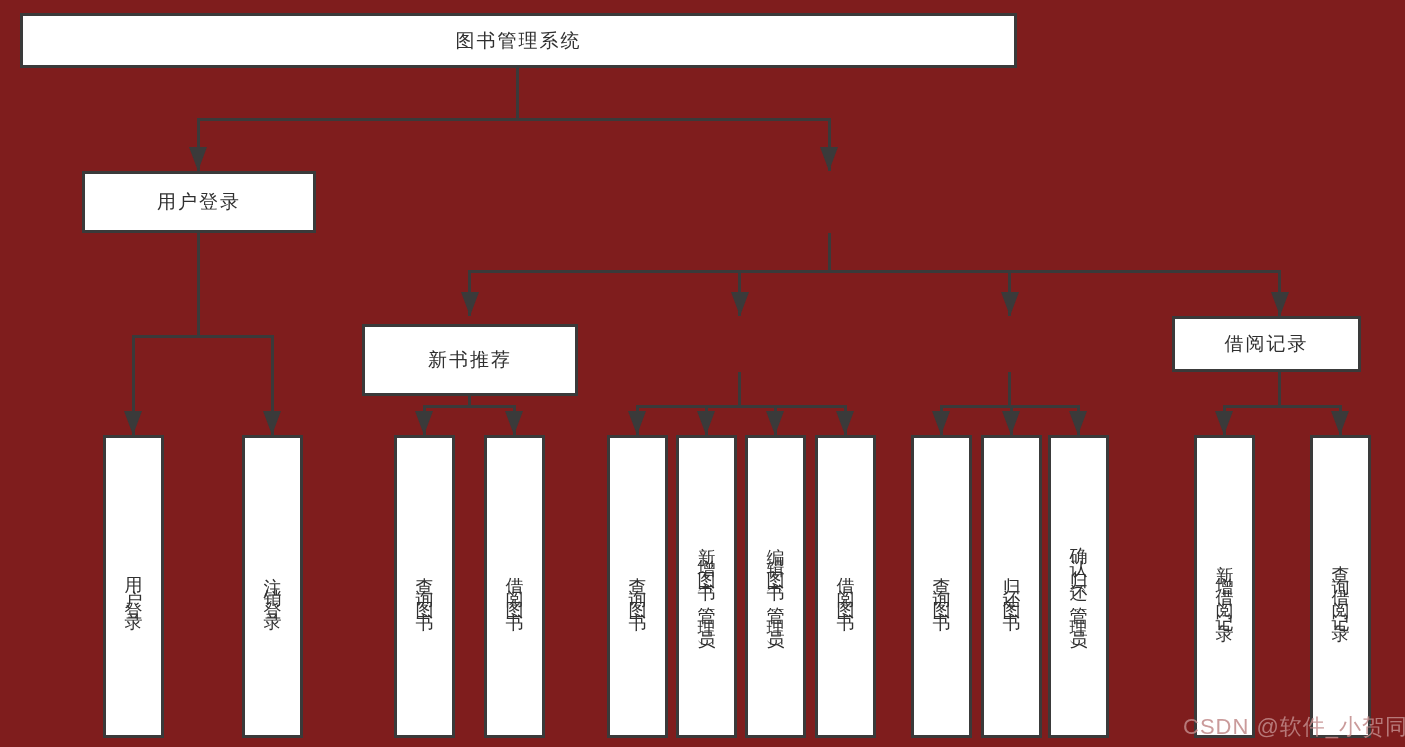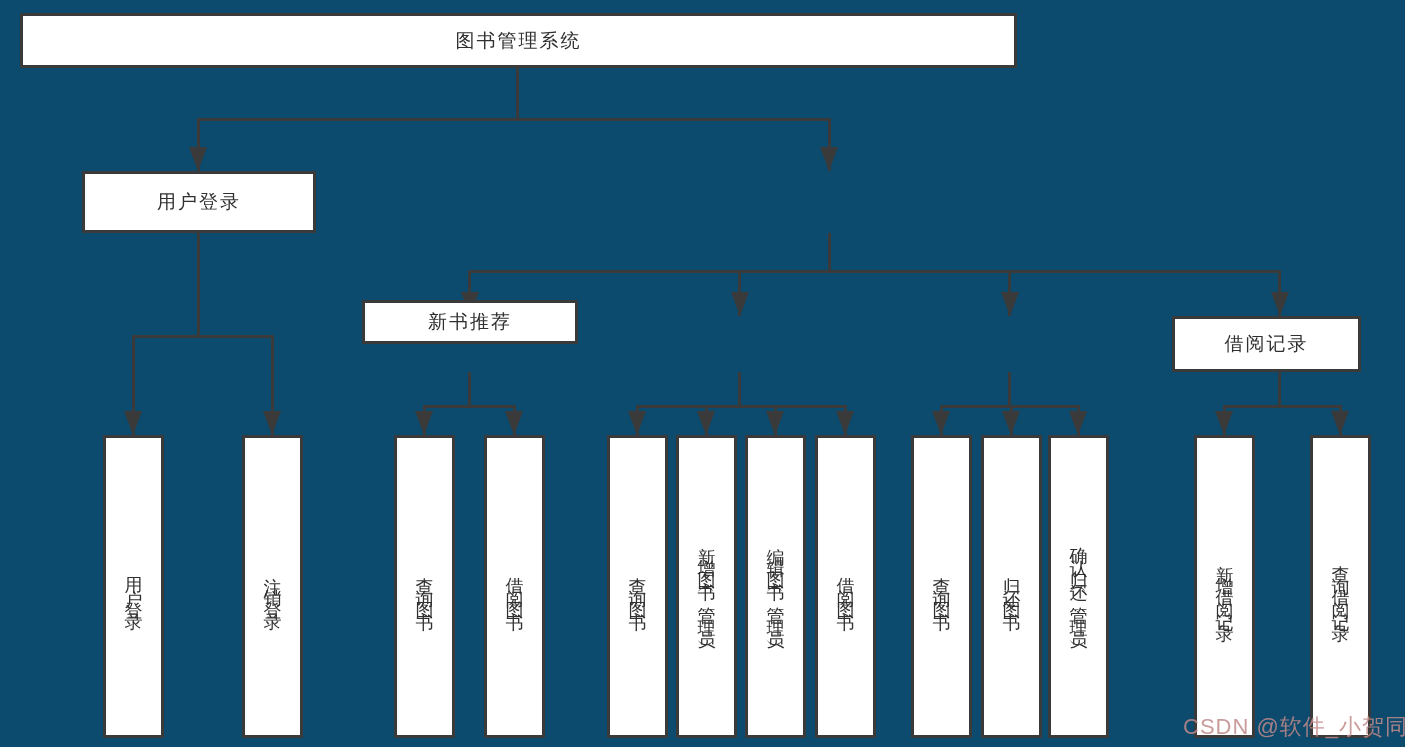--- a/index.html
+++ b/index.html
@@ -1,17 +1,17 @@
 <!DOCTYPE html>
 <html><head>
 <meta charset="utf-8">
 <style>
   html,body{margin:0;padding:0;background:#ffffff;}
   body{font-family:"Liberation Sans","DejaVu Sans",sans-serif;}
-  .canvas{position:relative;width:1405px;height:747px;background:#0c4a6e;overflow:hidden;}
+  .canvas{position:relative;width:1405px;height:747px;background:#7f1d1d;overflow:hidden;}
 
   
   .node{
     position:absolute;box-sizing:border-box;background:#ffffff;
     border:3px solid #3a3a3a;display:flex;align-items:center;justify-content:center;
     color:#303030;font-size:19px;letter-spacing:2px;z-index:2;
   }
   .leaf{font-size:18px;letter-spacing:0;}
   .vtext{
     writing-mode:vertical-rl;text-orientation:upright;
@@ -61,21 +61,21 @@
   <div class="hl" style="left:468px;top:270px;width:813px"></div>
   <div class="vl" style="left:468px;top:270px;height:46px"></div>
   <div class="vl" style="left:738px;top:270px;height:46px"></div>
   <div class="vl" style="left:1008px;top:270px;height:46px"></div>
   <div class="vl" style="left:1278px;top:270px;height:46px"></div>
   <div class="ar" style="left:461px;top:292px"></div>
   <div class="ar" style="left:731px;top:292px"></div>
   <div class="ar" style="left:1001px;top:292px"></div>
   <div class="ar" style="left:1271px;top:292px"></div>
 
-  <div class="node" style="left:362px;top:300px;width:216px;height:44px">
+  <div class="node" style="left:362px;top:324px;width:216px;height:72px">
     <span>新书推荐</span>
   </div>
   <div class="node" style="left:1172px;top:316px;width:189px;height:56px">
     <span>借阅记录</span>
   </div>
 
   <div class="vl" style="left:468px;top:372px;height:35px"></div>
   <div class="hl" style="left:423px;top:405px;width:92px"></div>
   <div class="vl" style="left:423px;top:405px;height:30px"></div>
   <div class="vl" style="left:513px;top:405px;height:30px"></div>

